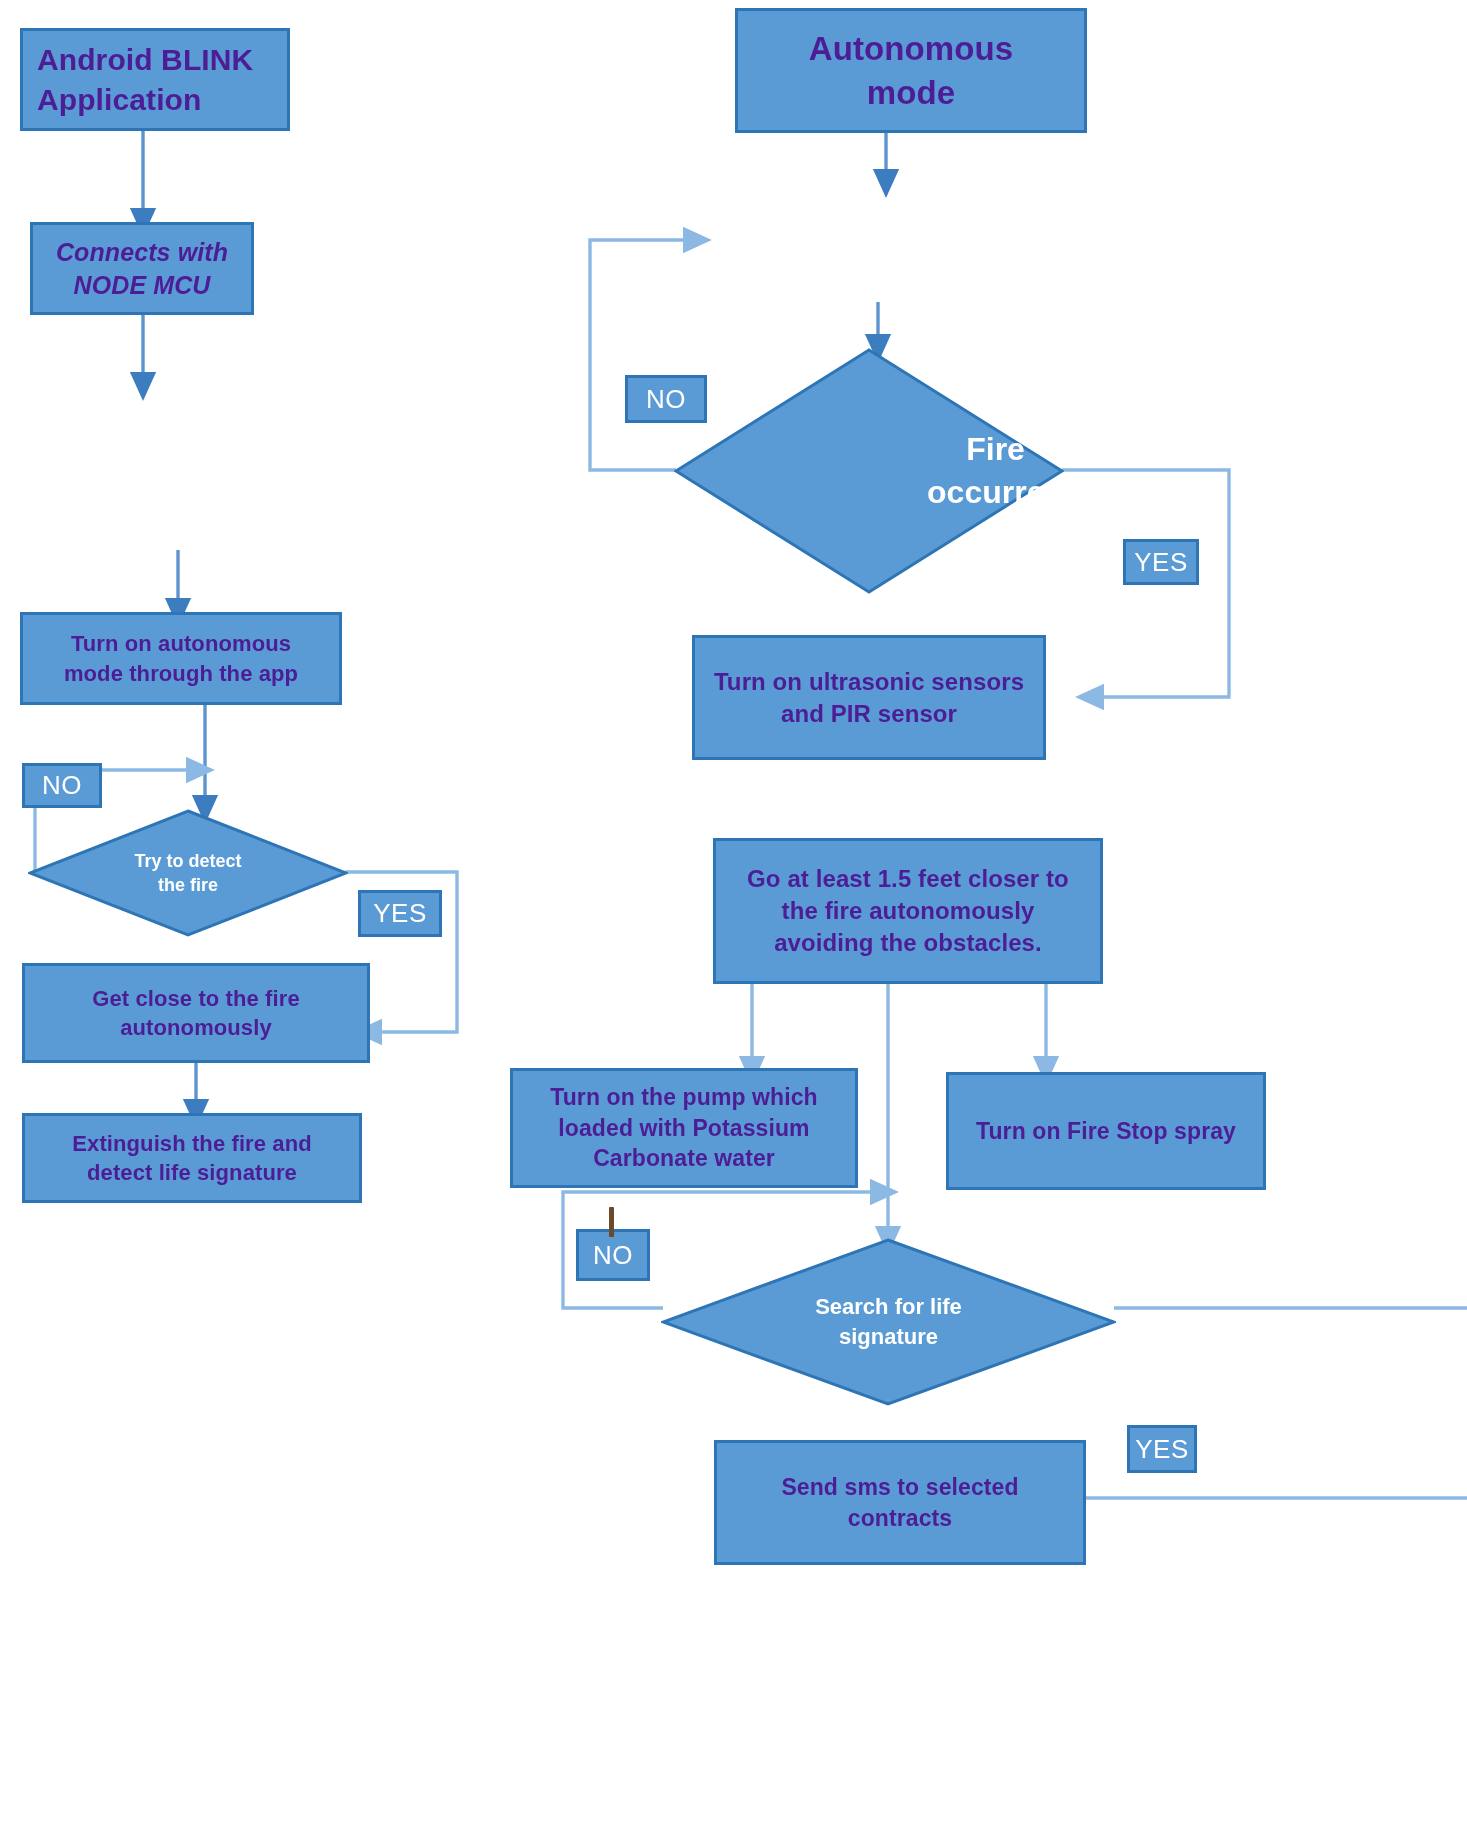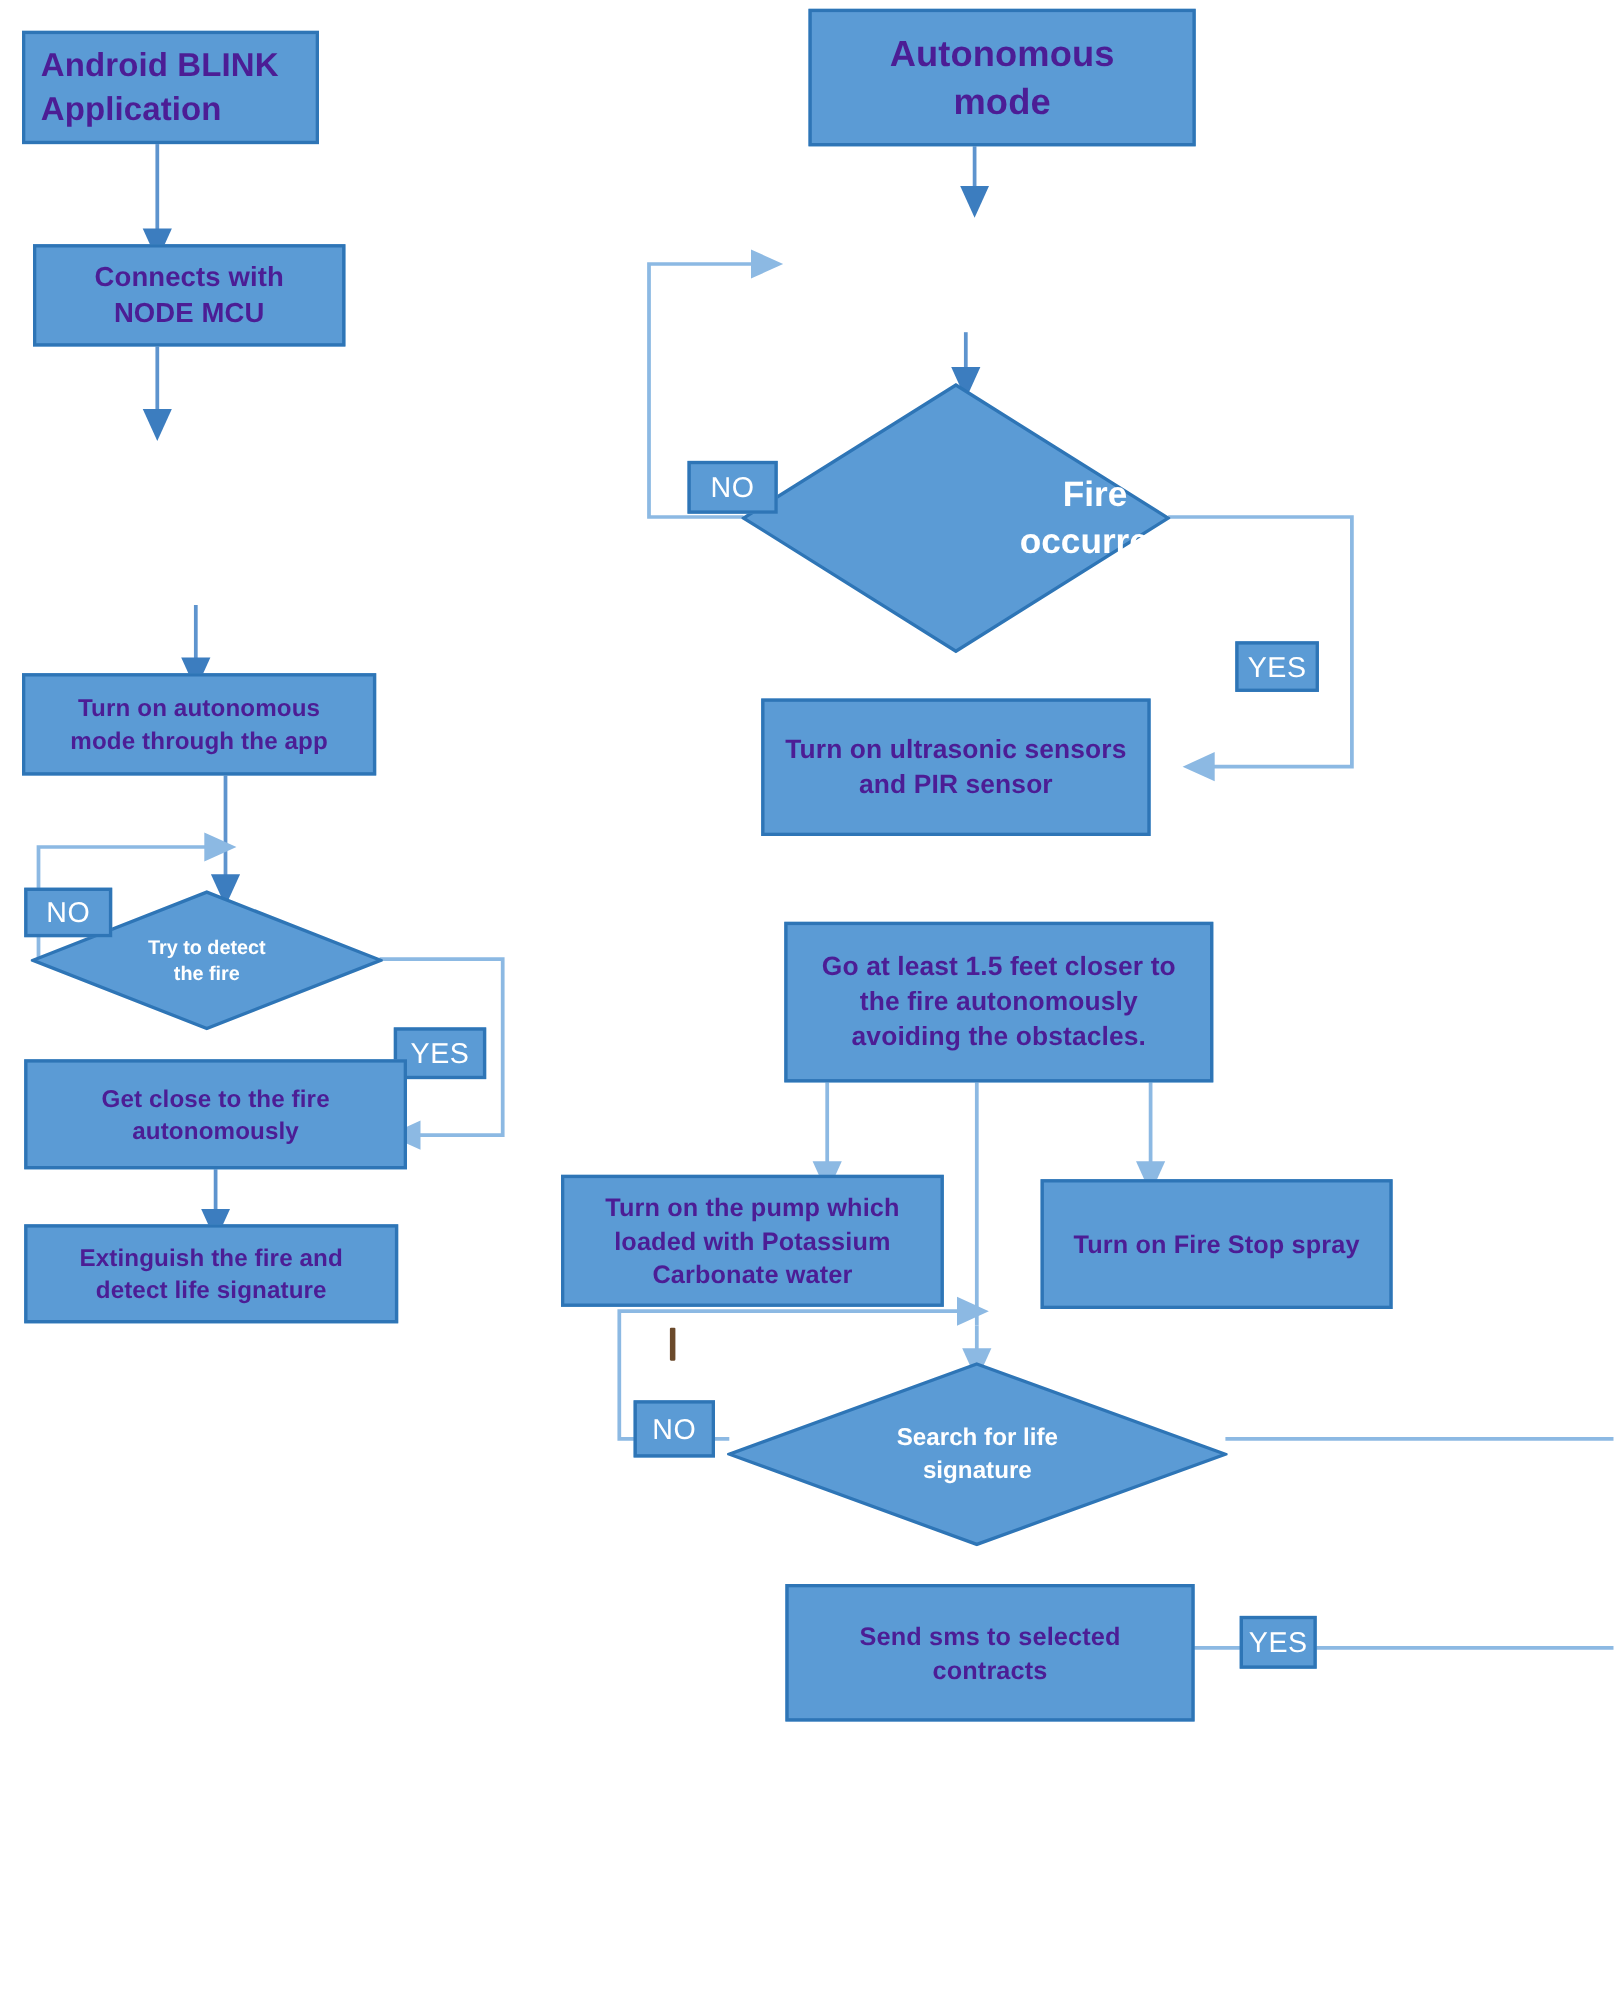--- a/index.html
+++ b/index.html
@@ -6,21 +6,21 @@
   body{width:1467px;height:1823px;position:relative;overflow:hidden;
        font-family:"Liberation Sans","DejaVu Sans",sans-serif;}
   #canvas{position:absolute;inset:0;width:1467px;height:1823px;}
   svg.lines{position:absolute;left:0;top:0;width:1467px;height:1823px;pointer-events:none;}
 
   .node{position:absolute;box-sizing:border-box;display:flex;align-items:center;
         justify-content:center;text-align:center;color:#4c1d95;font-weight:bold;
         line-height:1.32;letter-spacing:.1px;}
   .rect{background:#5B9BD5;border:3px solid #2E75B6;}
   .label{background:#5B9BD5;border:3px solid #2E75B6;color:#ffffff;font-weight:normal;
-         font-size:26px;letter-spacing:.5px;margin-top:44px;}
+         font-size:26px;letter-spacing:.5px;}
   .diamond-wrap{position:absolute;}
   .diamond-wrap svg{position:absolute;left:0;top:0;}
   .diamond-text{position:absolute;left:0;top:0;width:100%;height:100%;
        display:flex;align-items:center;justify-content:center;text-align:center;
        color:#fff;font-weight:bold;line-height:1.35;}
   .para-wrap{position:absolute;}
   .para-wrap svg{position:absolute;left:0;top:0;}
   .para-text{position:absolute;left:0;top:0;width:100%;height:100%;
        display:flex;align-items:center;justify-content:center;text-align:center;
        color:#fff;font-weight:bold;line-height:1.35;}
@@ -77,21 +77,21 @@
     </g>
   </svg>
 
   <div class="node rect" style="left:20px;top:28px;width:270px;height:103px;font-size:30px;padding:0 14px;justify-content:flex-start;text-align:left;">
     <span style="display:block">
       <span>Android BLINK</span><br>
       <span>Application</span>
     </span>
   </div>
 
-  <div class="node rect" style="left:30px;top:222px;width:284px;height:93px;font-size:25px;">
+  <div class="node rect" style="left:30px;top:222px;width:224px;height:93px;font-size:25px;font-style:italic;">
     <span style="display:block">
       <span>Connects with</span><br>
       <span>NODE MCU</span>
     </span>
   </div>
 
 
   <div class="node rect" style="left:20px;top:612px;width:322px;height:93px;font-size:22px;">
     <span style="display:block">
       <span>Turn on autonomous</span><br>

